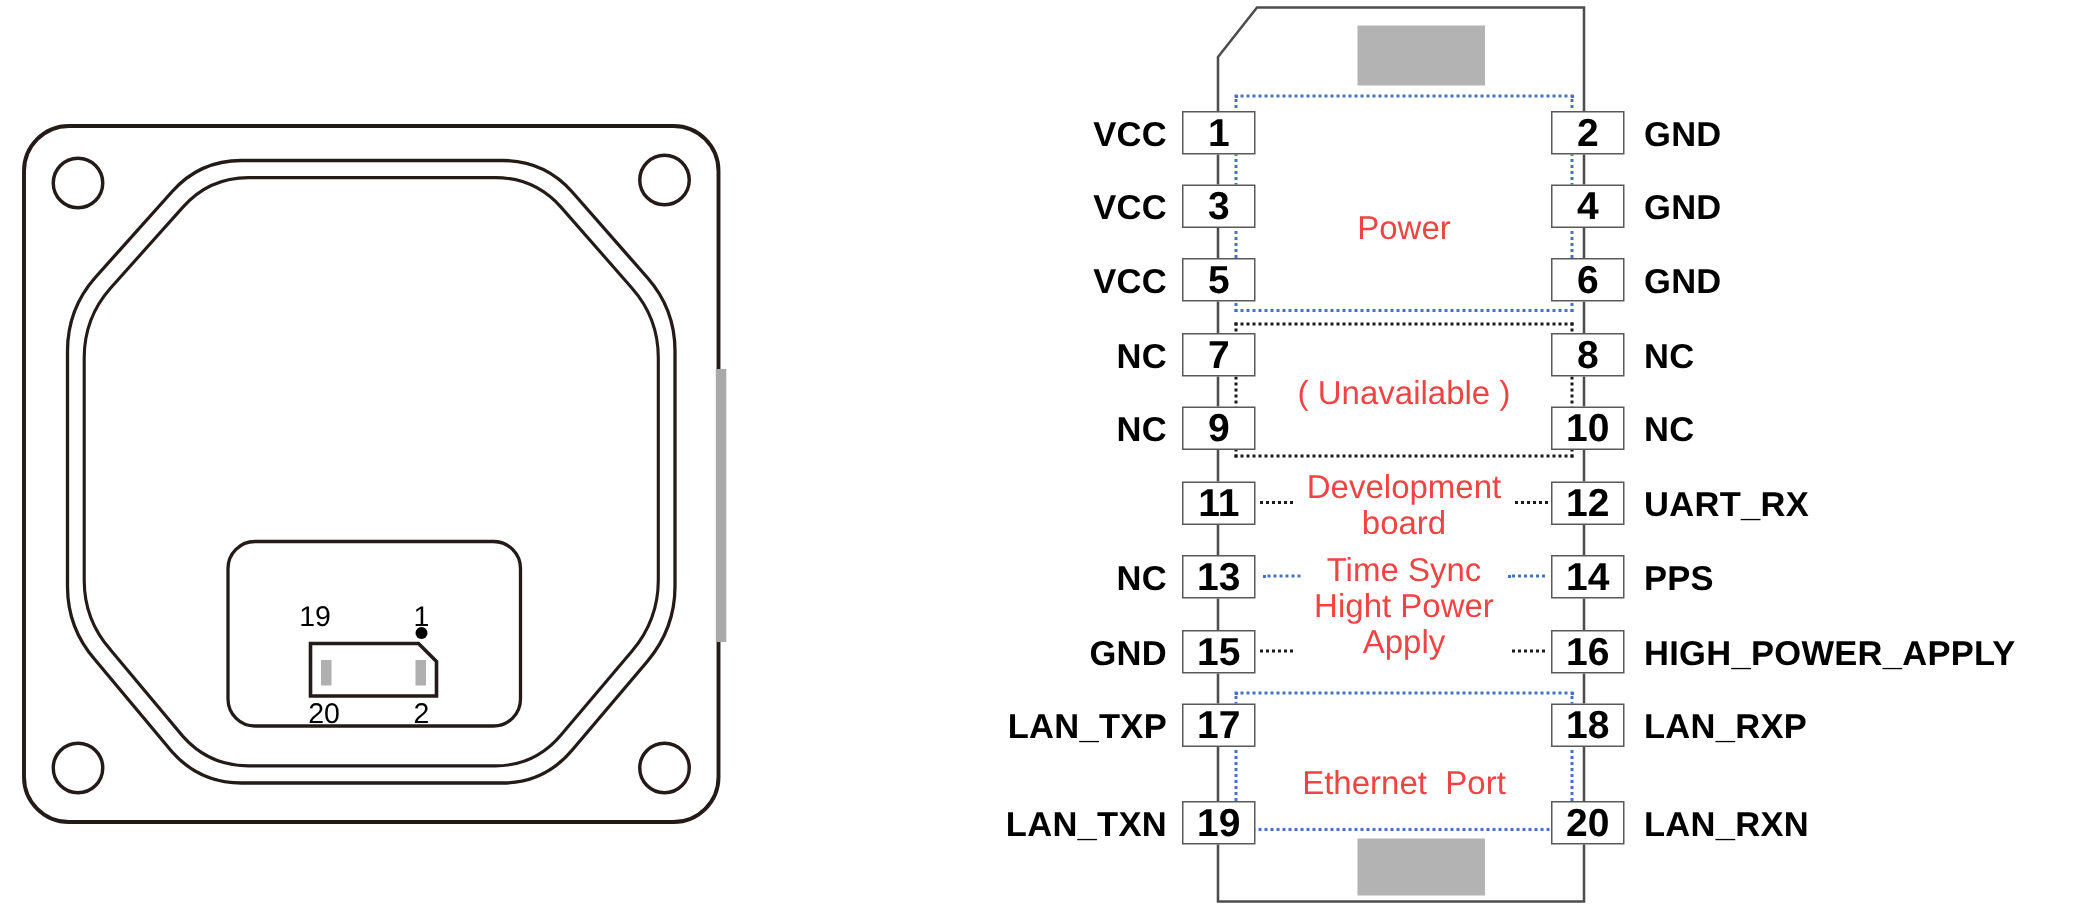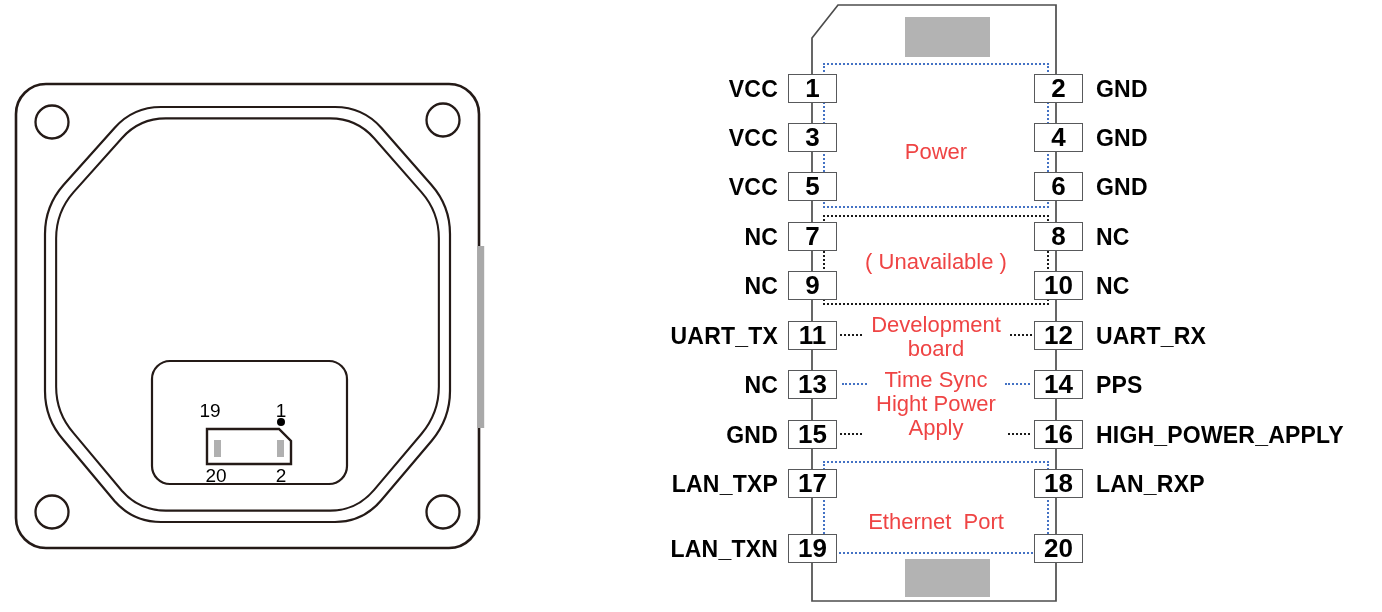--- a/index.html
+++ b/index.html
@@ -111,21 +111,20 @@
     <div class="pin-box right">8</div>
     <div class="pin-label right">NC</div>
   </div>
   <div class="pin-row" style="top:271px;">
     <div class="pin-label left">NC</div>
     <div class="pin-box left">9</div>
     <div class="pin-box right">10</div>
     <div class="pin-label right">NC</div>
   </div>
   <div class="pin-row" style="top:321px;">
-    <div class="pin-label left">UART_TX</div>
     <div class="pin-box left">11</div>
     <div class="pin-box right">12</div>
     <div class="pin-label right">UART_RX</div>
   </div>
   <div class="pin-row" style="top:370px;">
     <div class="pin-label left">NC</div>
     <div class="pin-box left">13</div>
     <div class="pin-box right">14</div>
     <div class="pin-label right">PPS</div>
   </div>
@@ -138,15 +137,16 @@
   <div class="pin-row" style="top:469px;">
     <div class="pin-label left">LAN_TXP</div>
     <div class="pin-box left">17</div>
     <div class="pin-box right">18</div>
     <div class="pin-label right">LAN_RXP</div>
   </div>
   <div class="pin-row" style="top:518px;margin-top:16px;">
     <div class="pin-label left">LAN_TXN</div>
     <div class="pin-box left">19</div>
     <div class="pin-box right">20</div>
+    <div class="pin-label right">LAN_RXN</div>
   </div>
 
 </div>
 
 </body></html>

